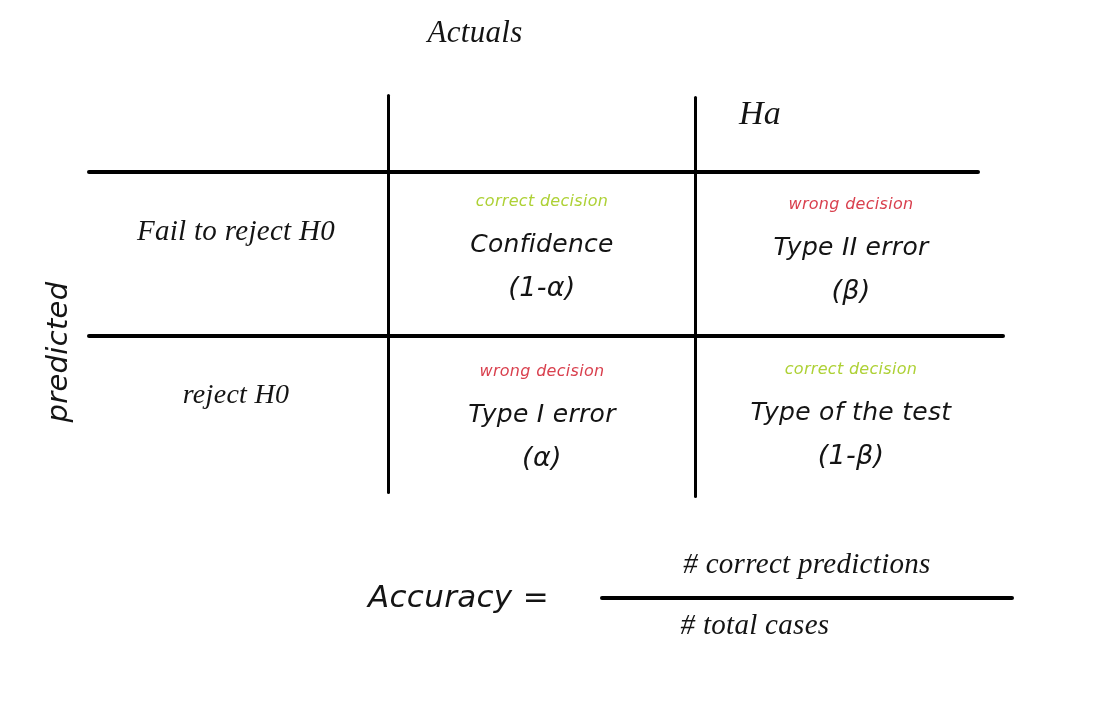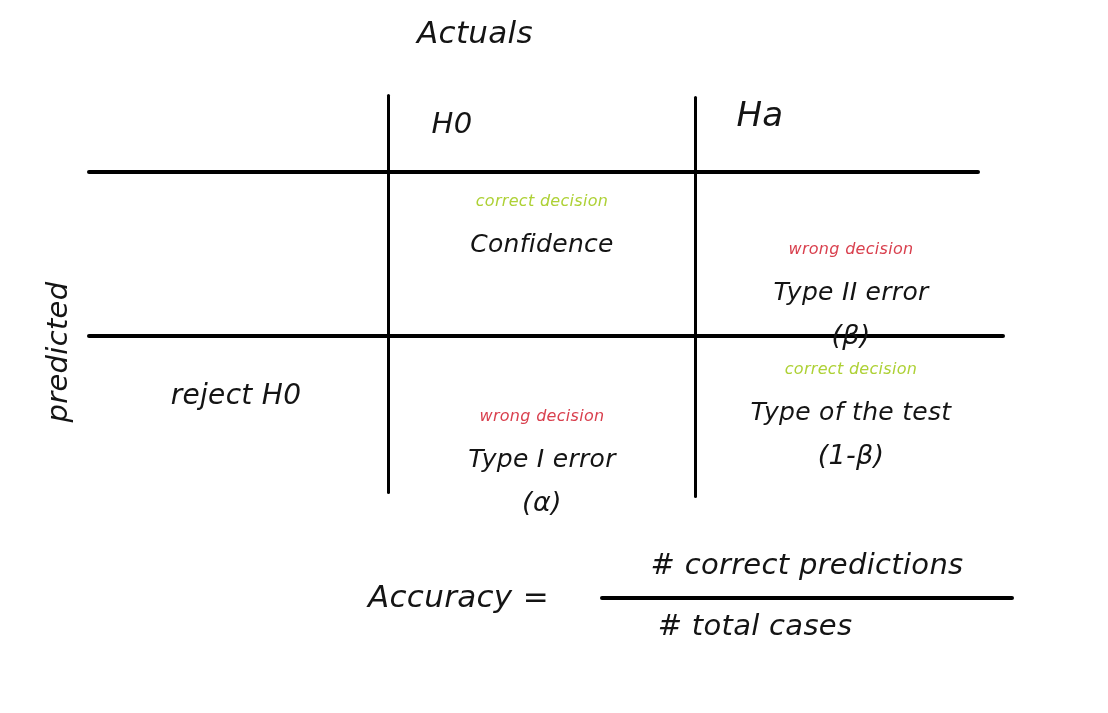--- a/index.html
+++ b/index.html
@@ -20,21 +20,21 @@
     background: #ffffff;
     overflow: hidden;
     font-style: italic; 
   }
   .hand {
     font-style: italic;
     letter-spacing: 0.3px;
     color: var(--ink);
   }
   .abs { position: absolute; }
-  .center { text-align: center; }
+  .center { text-align: center; font-family: Liberation Serif, serif; }
 
   
   .line { position: absolute; background: #000000; border-radius: 2px; }
   .vline { width: 3px; }
   .hline { height: 4px; }
 
   
   .title       { left: 330px; top: 14px;  width: 290px; font-size: 31px; }
   .col-h0      { left: 392px; top: 106px; width: 120px; font-size: 29px; }
   .col-ha      { left: 700px; top: 94px;  width: 120px; font-size: 34px; }
@@ -54,49 +54,50 @@
   .cell-tr { left: 698px; top: 194px; width: 306px; }
   .cell-bl { left: 391px; top: 361px; width: 302px; }
   .cell-br { left: 698px; top: 359px; width: 306px; }
   .cell .tag {
     font-size: 16px;
     line-height: 20px;
     letter-spacing: 0.3px;
     font-style: italic;
   }
   .tag-correct { color: var(--correct); }
-  .tag-wrong   { color: var(--wrong); margin-top: 45px; }
+  .tag-wrong   { color: var(--wrong); }
   .cell .name   { font-size: 25px; line-height: 46px; margin-top: 10px; }
   .cell .symbol { font-size: 27px; line-height: 40px; }
 
   
   .formula-lhs { left: 368px; top: 578px; font-size: 31px; white-space: nowrap; }
   .numerator   { left: 600px; top: 547px; width: 414px; font-size: 29px; }
   .frac-bar    { left: 600px; top: 596px; width: 414px; height: 4px; background:#000; border-radius:2px; }
   .denominator { left: 600px; top: 608px; width: 310px; font-size: 29px; }
 </style>
 </head>
 <body>
 
 <div class="canvas">
 
   <div class="abs hand center title">Actuals</div>
-  <div class="abs hand center col-h0">H0</div>
   <div class="abs hand center col-ha">Ha</div>
   <div class="abs hand predicted">predicted</div>
+  <div class="abs hand center row-label-1">Fail to reject H0</div>
   <div class="abs hand center row-label-2">reject H0</div>
 
   <div class="line vline" style="left:387px; top:94px;  height:400px;"></div>
   <div class="line vline" style="left:694px; top:96px;  height:402px;"></div>
   <div class="line hline" style="left:87px;  top:170px; width:893px;"></div>
   <div class="line hline" style="left:87px;  top:334px; width:918px;"></div>
 
   <div class="cell cell-tl">
     <div class="tag tag-correct">correct decision</div>
     <div class="name hand">Confidence</div>
+    <div class="symbol hand">(1-α)</div>
   </div>
 
   <div class="cell cell-tr">
     <div class="tag tag-wrong">wrong decision</div>
     <div class="name hand">Type II error</div>
     <div class="symbol hand">(β)</div>
   </div>
 
   <div class="cell cell-bl">
     <div class="tag tag-wrong">wrong decision</div>

